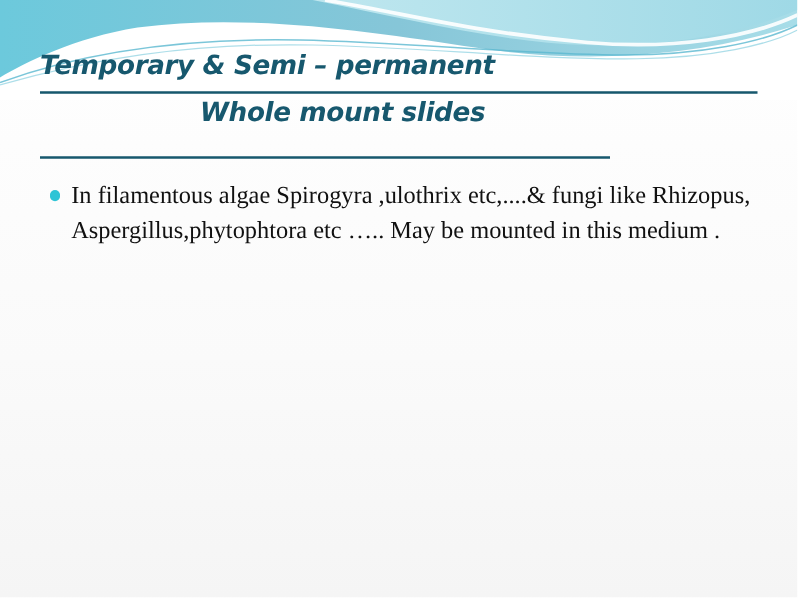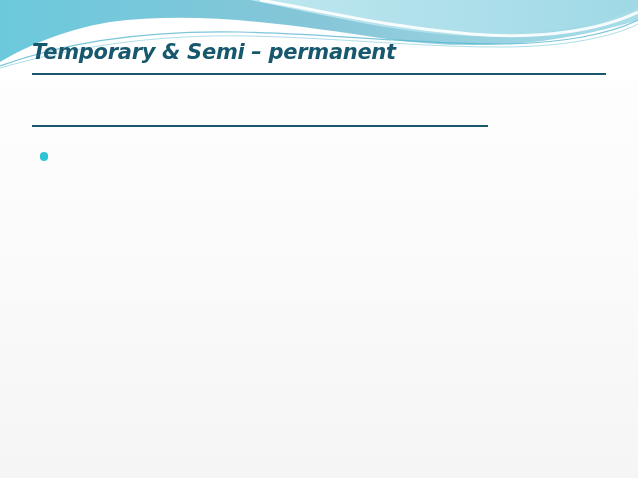--- a/index.html
+++ b/index.html
@@ -108,26 +108,30 @@
     <path d="M250,0 L638,0 L638,8 C600,24 540,38 470,36 C400,34 330,16 250,0 Z" fill="url(#g2)"></path>
     <path d="M0,66 C60,44 140,30 240,32 C330,34 420,44 500,44 C560,44 610,34 638,20" fill="none" stroke="#5ab8cf" stroke-width="1.2" opacity="0.8"></path>
     <path d="M0,68 C70,48 150,34 250,36 C340,38 430,48 510,47 C570,46 615,36 638,24" fill="none" stroke="#8ad0df" stroke-width="1" opacity="0.7"></path>
     <path d="M260,0 C330,12 380,26 470,34 C540,40 600,30 638,12" fill="none" stroke="#ffffff" stroke-width="3" opacity="0.9"></path>
   </svg>
 
   <div class="title">
     <div class="title-line l1">
       <span class="t">Temporary &amp; Semi – permanent</span>
     </div>
+    <div class="title-line l2">
+      <span class="t">Whole mount slides</span>
+    </div>
   </div>
   <div class="uline u1"></div>
   <div class="uline u2"></div>
 
   <ul class="bullets">
     <li>
       <span class="bullet-dot"></span>
     </li>
     <li>
       <span class="bullet-dot"></span>
+      <span>In filamentous  algae Spirogyra ,ulothrix etc,....&amp;  fungi like Rhizopus, Aspergillus,phytophtora etc ….. May be mounted in this medium .</span>
     </li>
   </ul>
 
 </div>
 
 </body></html>

